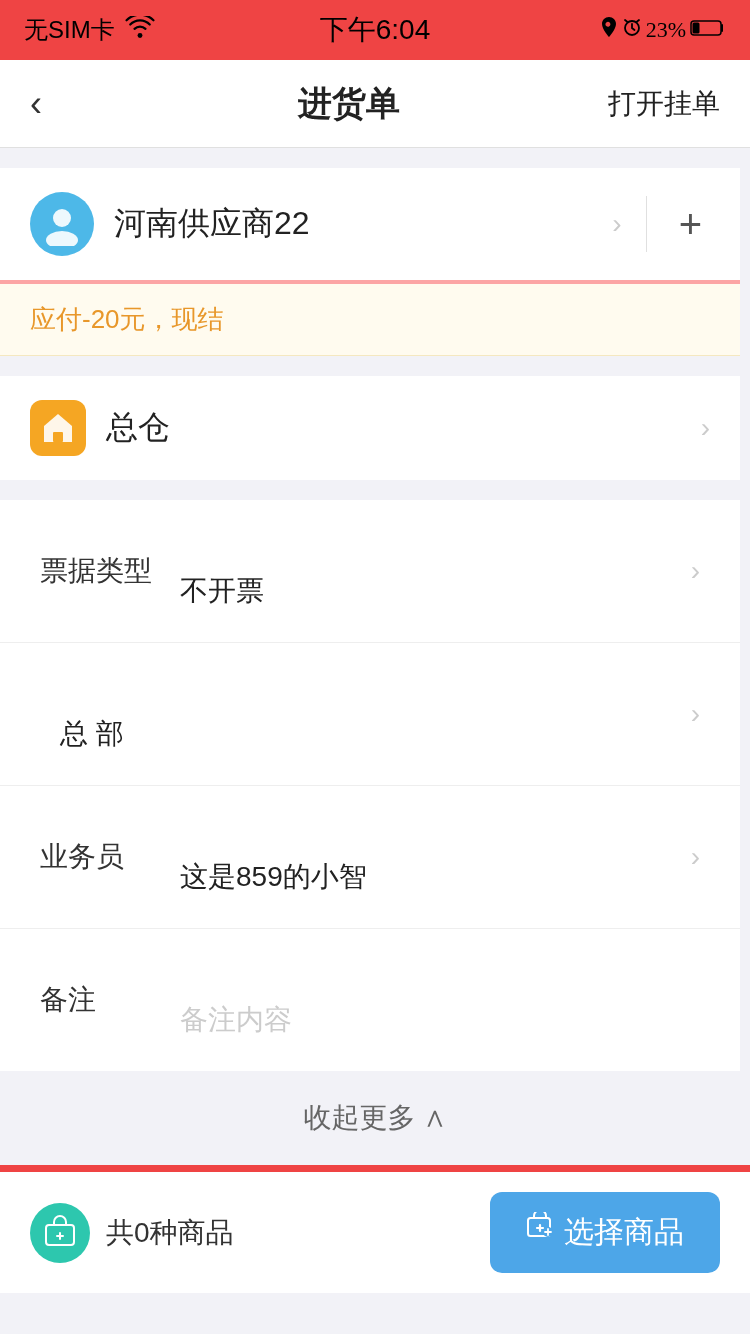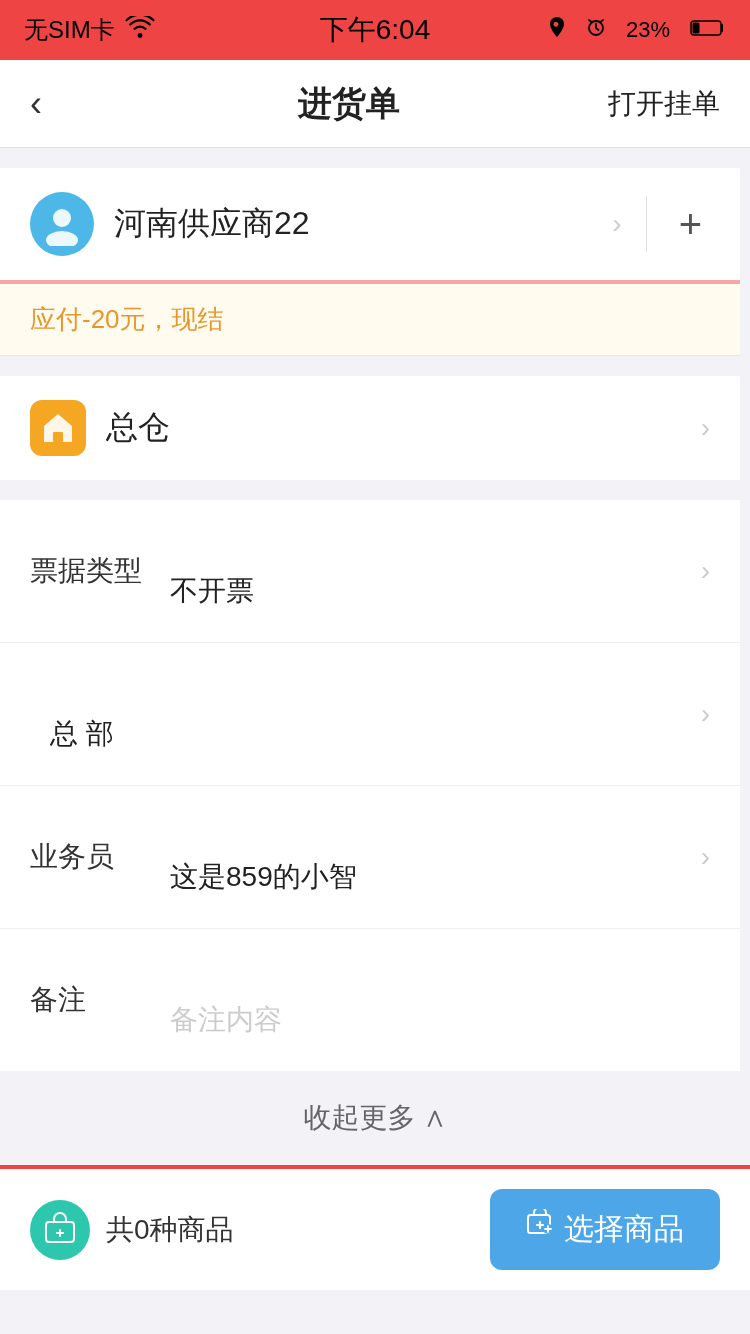--- a/index.html
+++ b/index.html
@@ -34,22 +34,23 @@
     .status-bar-center {
       font-size: 28px;
       font-weight: 500;
       position: absolute;
       left: 50%;
       transform: translateX(-50%);
     }
     .status-bar-right {
       display: flex;
       align-items: center;
-      gap: 20px;
+      gap: 4px;
       font-size: 22px;
+      font-family: Liberation Serif, serif;
     }
 
     
     .nav-bar {
       width: 750px;
       height: 88px;
       background: #fff;
       display: flex;
       align-items: center;
       justify-content: space-between;
@@ -170,21 +171,21 @@
     .warehouse-name {
       flex: 1;
       font-size: 32px;
       color: #222;
     }
 
     
     .form-row {
       display: flex;
       align-items: center;
-      padding: 32px 30px;
+      padding: 32px 40px;
       background: #fff;
       border-top: 1px solid #eee;
       cursor: pointer;
     }
     .form-row:first-child {
       border-top: none;
     }
     .form-label {
       font-size: 28px;
       color: #333;
@@ -218,21 +219,21 @@
       color: #666;
       gap: 8px;
     }
 
     
     .bottom-bar {
       background: #fff;
       display: flex;
       align-items: center;
       padding: 20px 30px;
-      border-top: 4px solid #ef4444;
+      border-top: 7px solid #ef4444;
       margin-top: 0;
     }
     .product-icon-wrap {
       width: 60px;
       height: 60px;
       border-radius: 50%;
       background: #2dc7ae;
       display: flex;
       align-items: center;
       justify-content: center;

